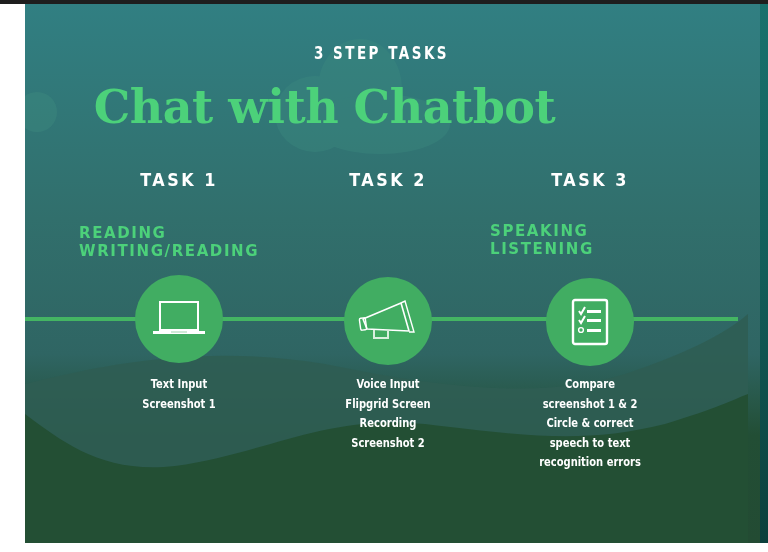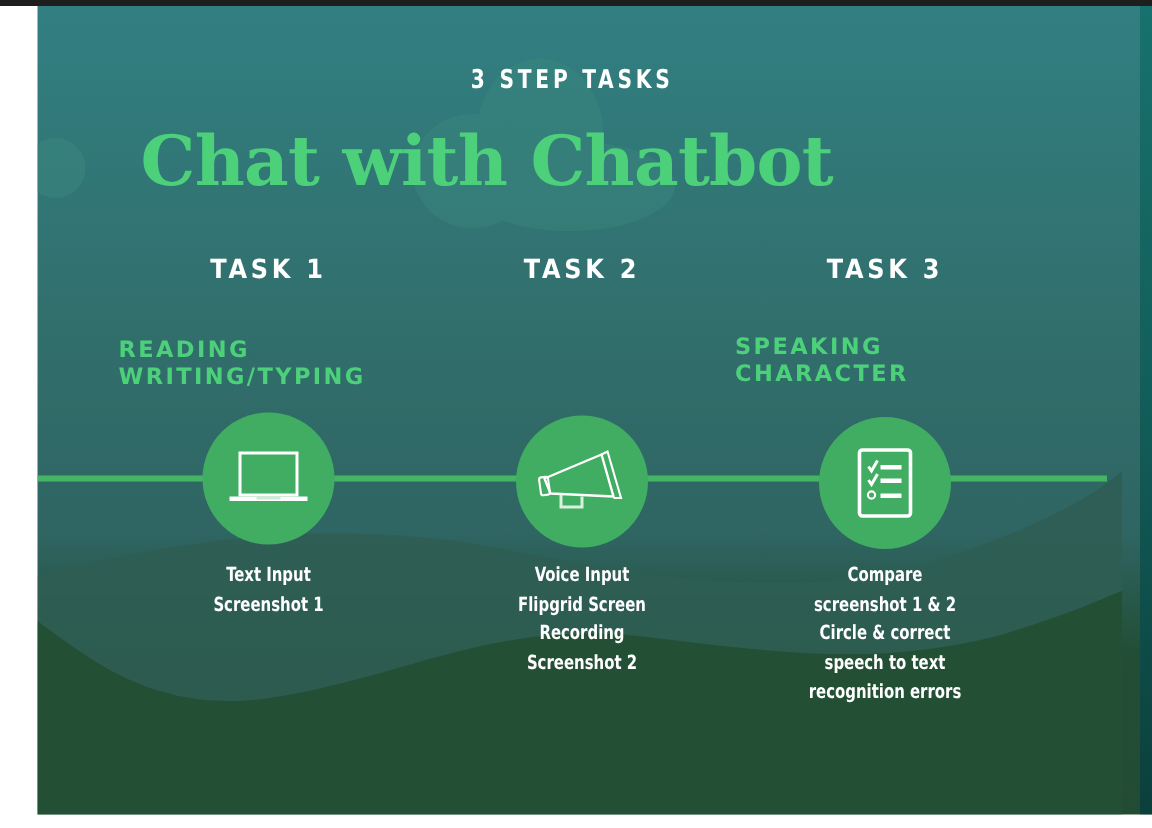--- a/index.html
+++ b/index.html
@@ -91,21 +91,21 @@
   <div class="content">
     <div class="eyebrow">3 STEP TASKS</div>
     <div class="title">Chat with Chatbot</div>
 
     <div class="timeline"></div>
 
     <div class="task" style="left:54px; top:0; height:409px;">
       <div class="task-label">TASK 1</div>
       <div class="skills">
         <div>READING</div>
-        <div>WRITING/TYPING</div>
+        <div>WRITING/READING</div>
       </div>
       <div class="circle" style="left:56px;">
         <svg width="56" height="40" viewBox="0 0 56 40">
           <rect x="9" y="3" width="38" height="28" fill="none" stroke="#ffffff" stroke-width="2"></rect>
           <rect x="2" y="32" width="52" height="3" fill="#ffffff"></rect>
           <rect x="20" y="32" width="16" height="2" fill="#cfe9d6"></rect>
         </svg>
       </div>
       <div class="desc" style="top:370px;">
         <div>Text Input</div>
@@ -128,21 +128,21 @@
         <div>Flipgrid Screen</div>
         <div>Recording</div>
         <div>Screenshot 2</div>
       </div>
     </div>
 
     <div class="task" style="left:465px; top:0; height:380px;">
       <div class="task-label">TASK 3</div>
       <div class="skills" style="top:218px;">
         <div>SPEAKING</div>
-        <div>CHARACTER</div>
+        <div>LISTENING</div>
       </div>
       <div class="circle" style="left:56px; top:274px;">
         <svg width="40" height="48" viewBox="0 0 40 48">
           <rect x="3" y="2" width="34" height="44" rx="2" fill="none" stroke="#ffffff" stroke-width="2.4"></rect>
           <path d="M9,13 L11,16 L15,9" fill="none" stroke="#ffffff" stroke-width="2"></path>
           <rect x="17" y="12" width="14" height="3" fill="#ffffff"></rect>
           <path d="M9,22 L11,25 L15,18" fill="none" stroke="#ffffff" stroke-width="2"></path>
           <rect x="17" y="21" width="14" height="3" fill="#ffffff"></rect>
           <circle cx="11" cy="32" r="2.4" fill="none" stroke="#ffffff" stroke-width="1.4"></circle>
           <rect x="17" y="31" width="14" height="3" fill="#ffffff"></rect>

